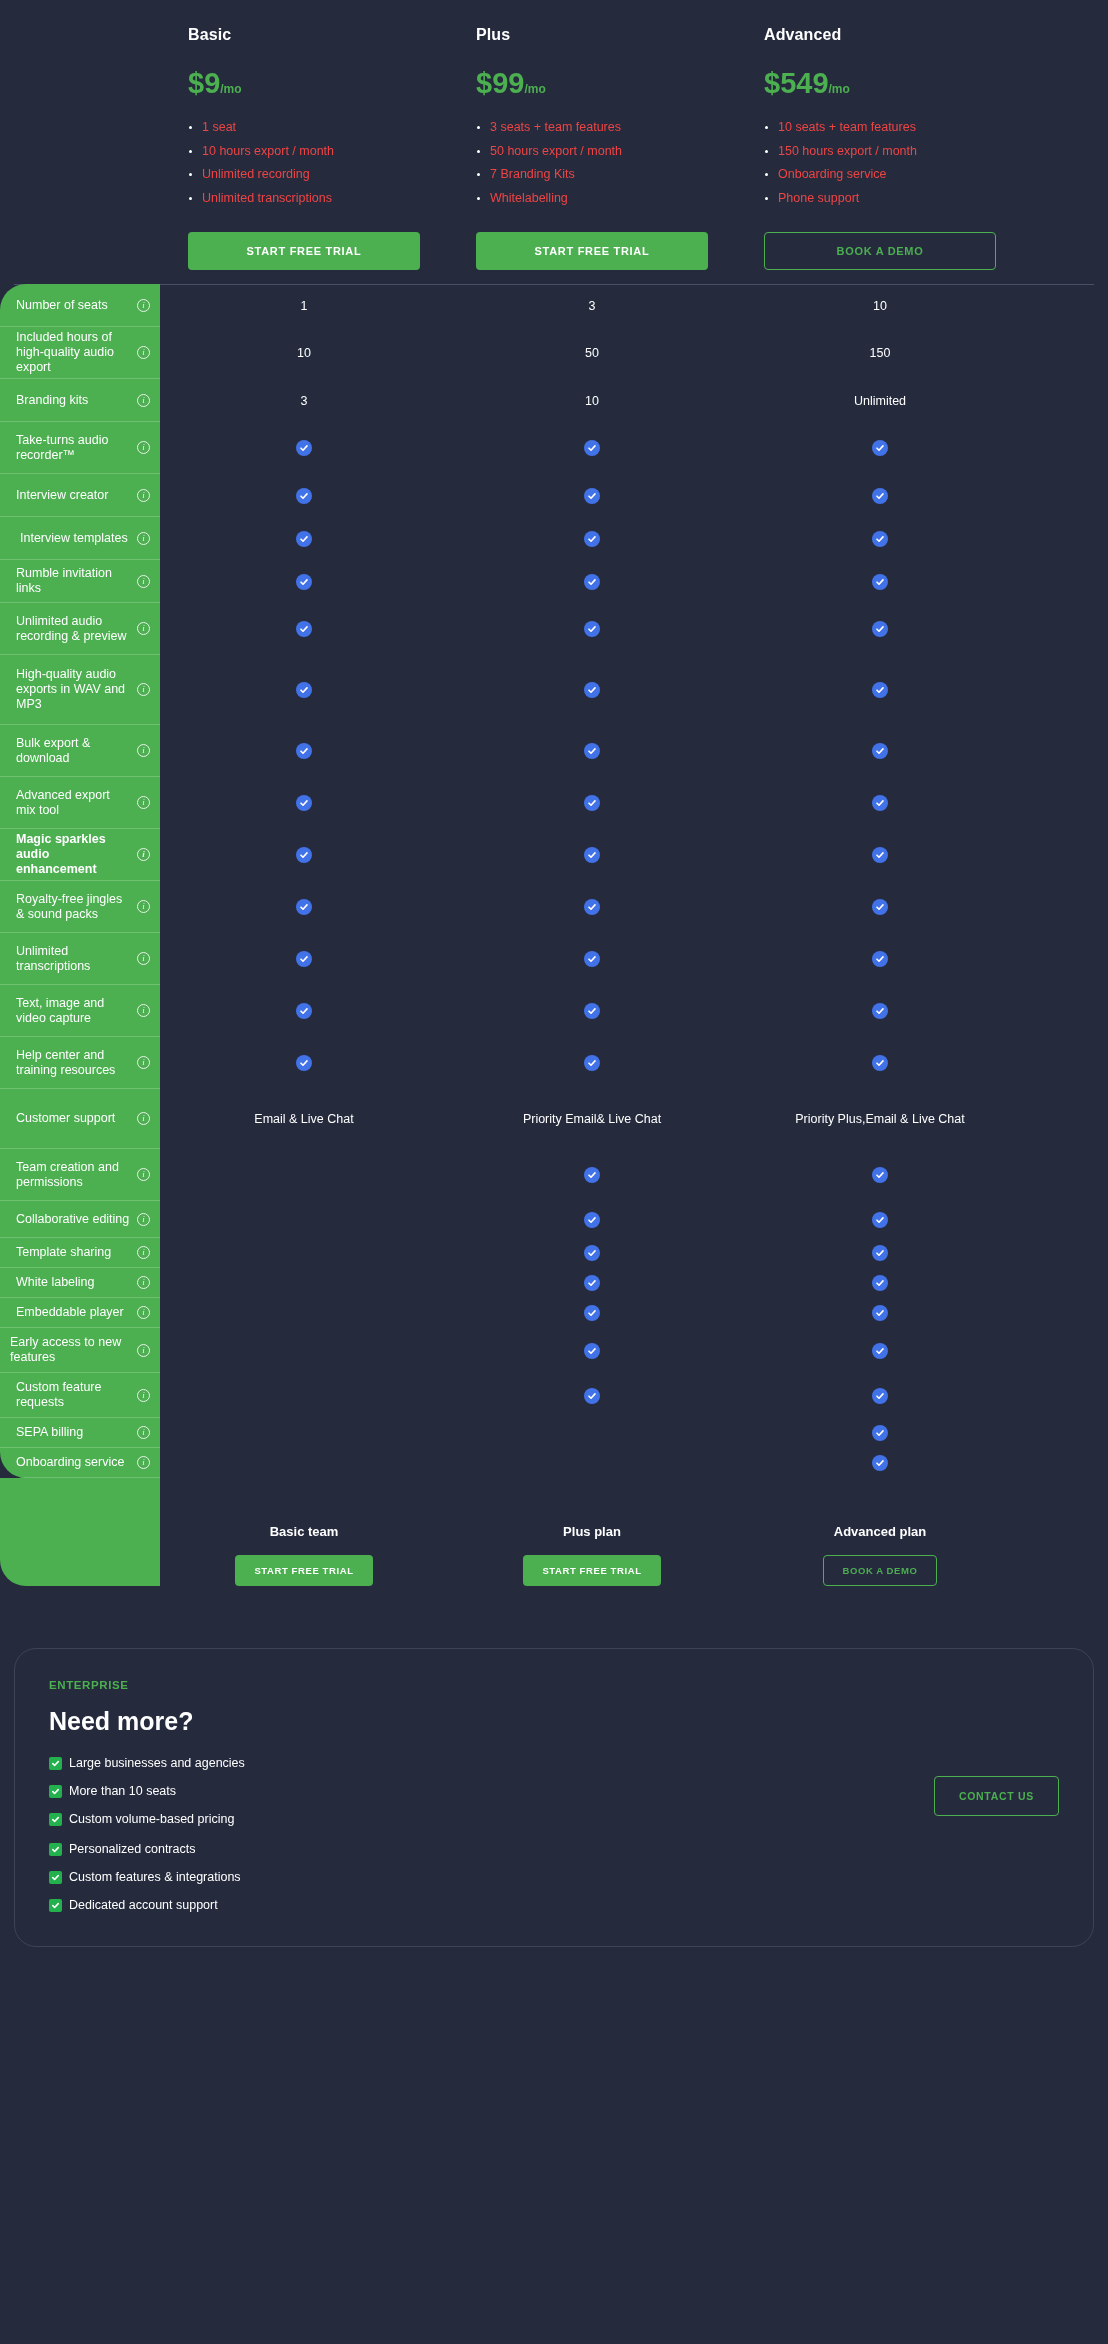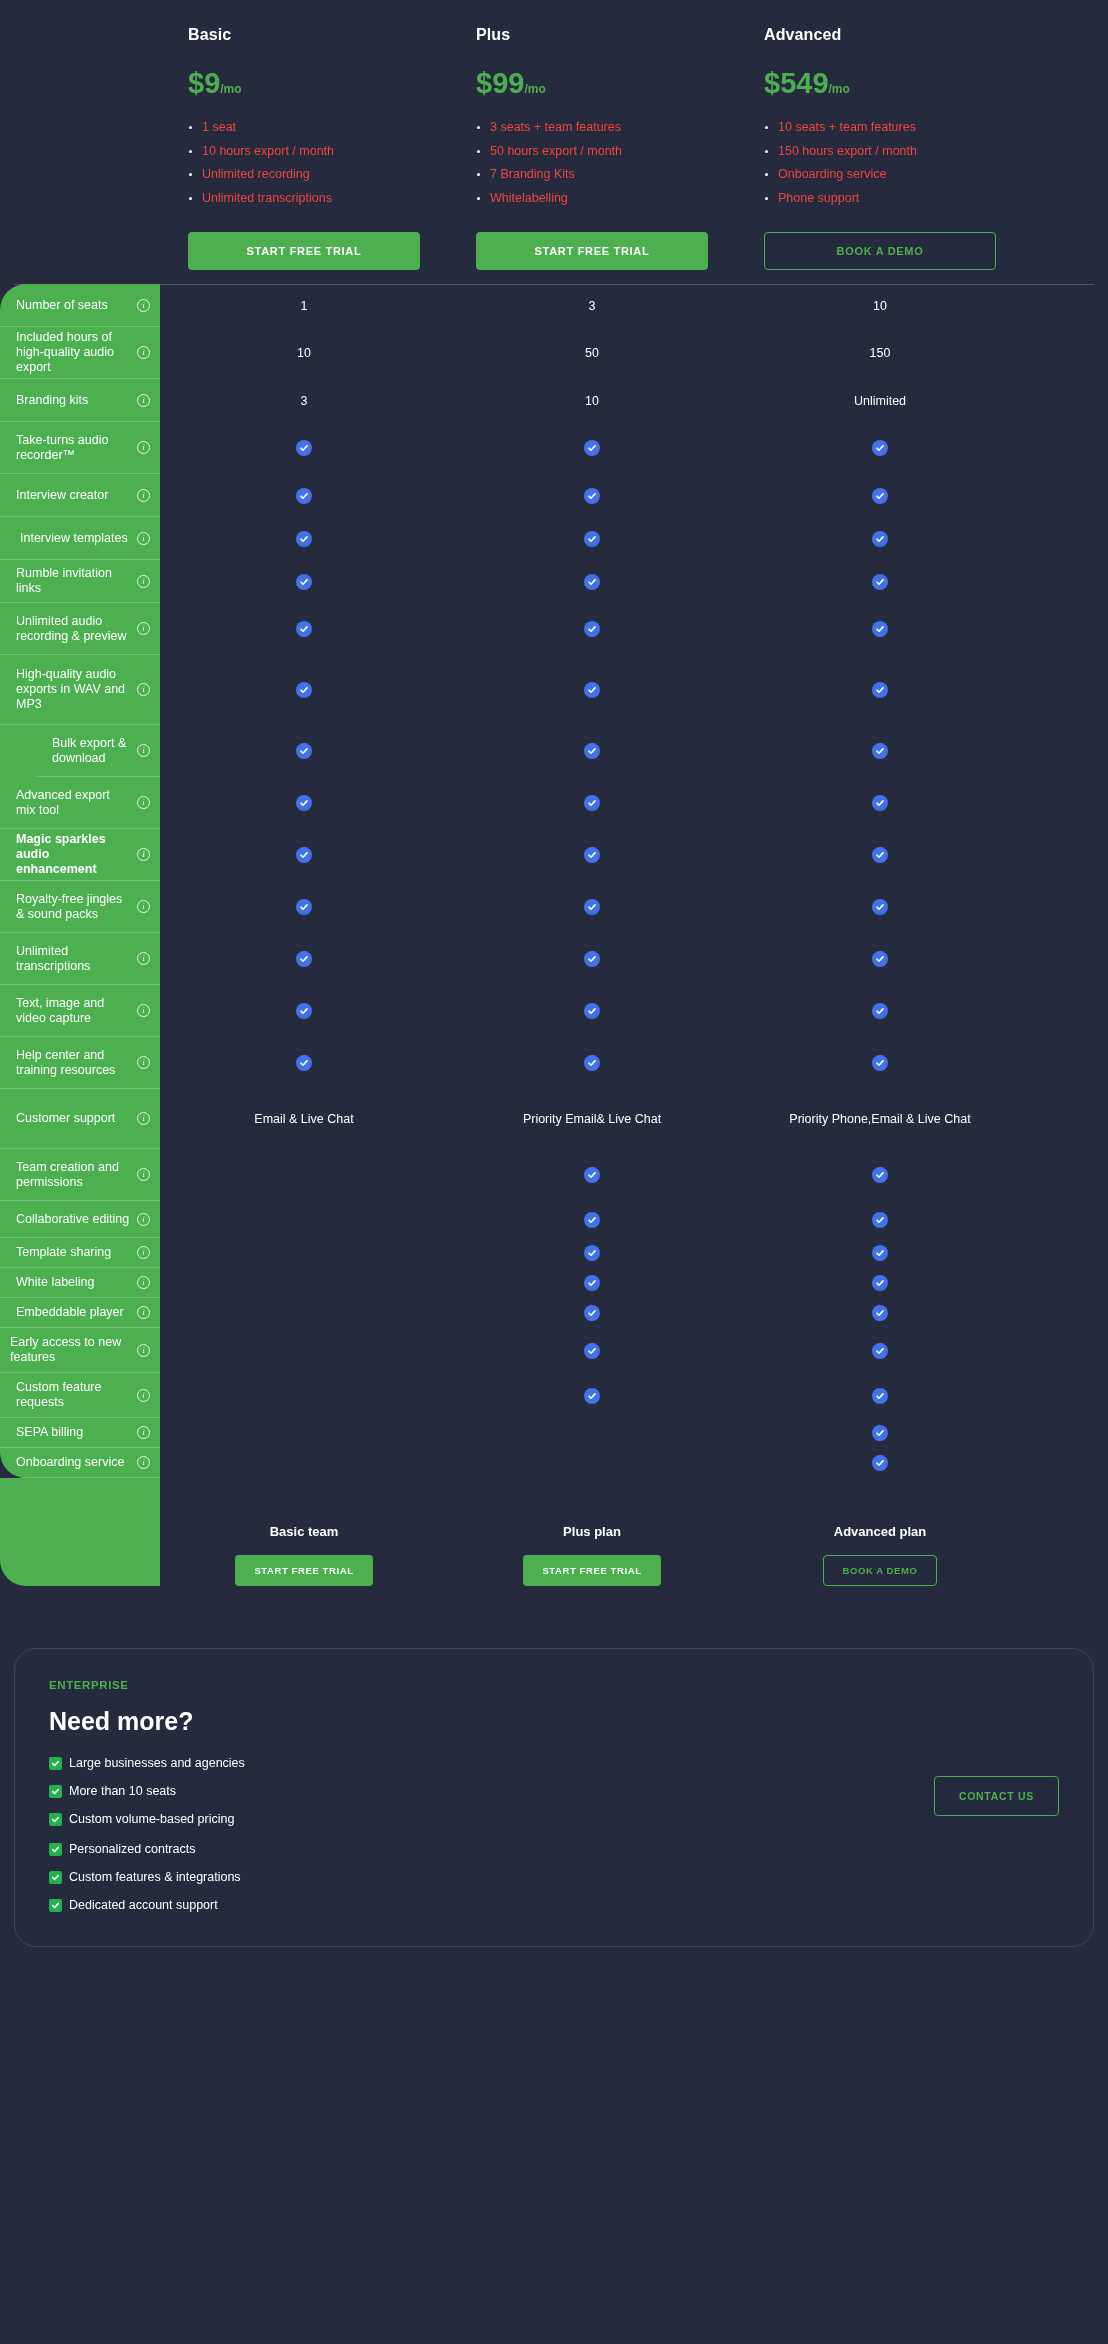--- a/index.html
+++ b/index.html
@@ -300,21 +300,21 @@
             <span class="info-icon">i</span>
           </div>
           <div class="feat-cell" style="height: 52px;">
             <span class="feat-label">Unlimited audio recording &amp; preview</span>
             <span class="info-icon">i</span>
           </div>
           <div class="feat-cell" style="height: 70px;">
             <span class="feat-label">High-quality audio exports in WAV and MP3</span>
             <span class="info-icon">i</span>
           </div>
-          <div class="feat-cell" style="height: 52px; margin-left: 36px;">
+          <div class="feat-cell" style="height: 52px;">
             <span class="feat-label">Bulk export &amp; download</span>
             <span class="info-icon">i</span>
           </div>
           <div class="feat-cell" style="height: 52px;">
             <span class="feat-label">Advanced export mix tool</span>
             <span class="info-icon">i</span>
           </div>
           <div class="feat-cell" style="height: 52px; font-weight: bold;">
             <span class="feat-label">Magic sparkles audio enhancement</span>
             <span class="info-icon">i</span>
@@ -744,21 +744,21 @@
             </span>
           </div>
           <div class="val-cell" style="height: 52px;">
             <span class="check">
               <svg width="10" height="10" viewBox="0 0 10 10">
                 <path d="M2 5.2 L4 7.2 L8 2.9" fill="none" stroke="#ffffff" stroke-width="1.6" stroke-linecap="round" stroke-linejoin="round"></path>
               </svg>
             </span>
           </div>
           <div class="val-cell" style="height: 60px;">
-            <span>Priority Phone,</span>
+            <span>Priority Plus,</span>
             <br>
             <span>Email &amp; Live Chat</span>
           </div>
           <div class="val-cell" style="height: 52px;">
             <span class="check">
               <svg width="10" height="10" viewBox="0 0 10 10">
                 <path d="M2 5.2 L4 7.2 L8 2.9" fill="none" stroke="#ffffff" stroke-width="1.6" stroke-linecap="round" stroke-linejoin="round"></path>
               </svg>
             </span>
           </div>

